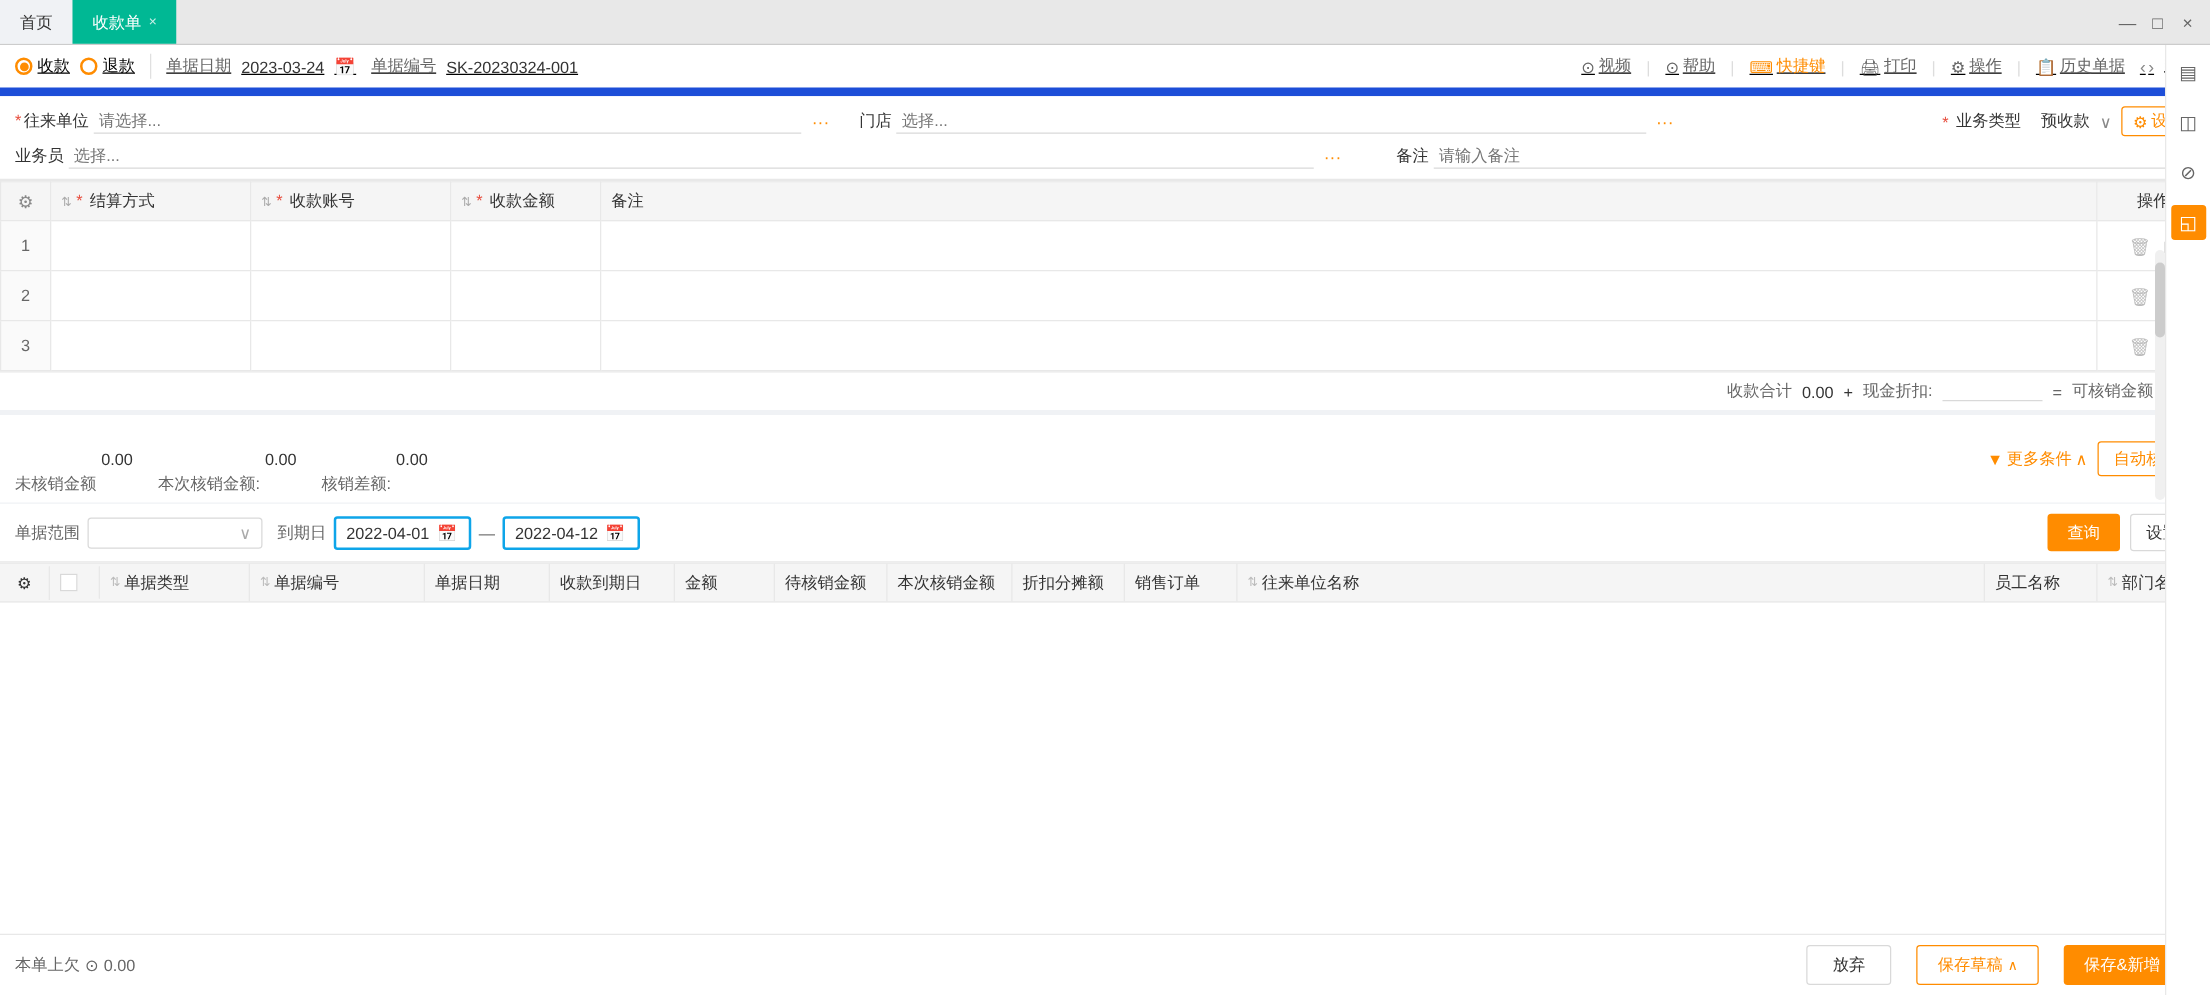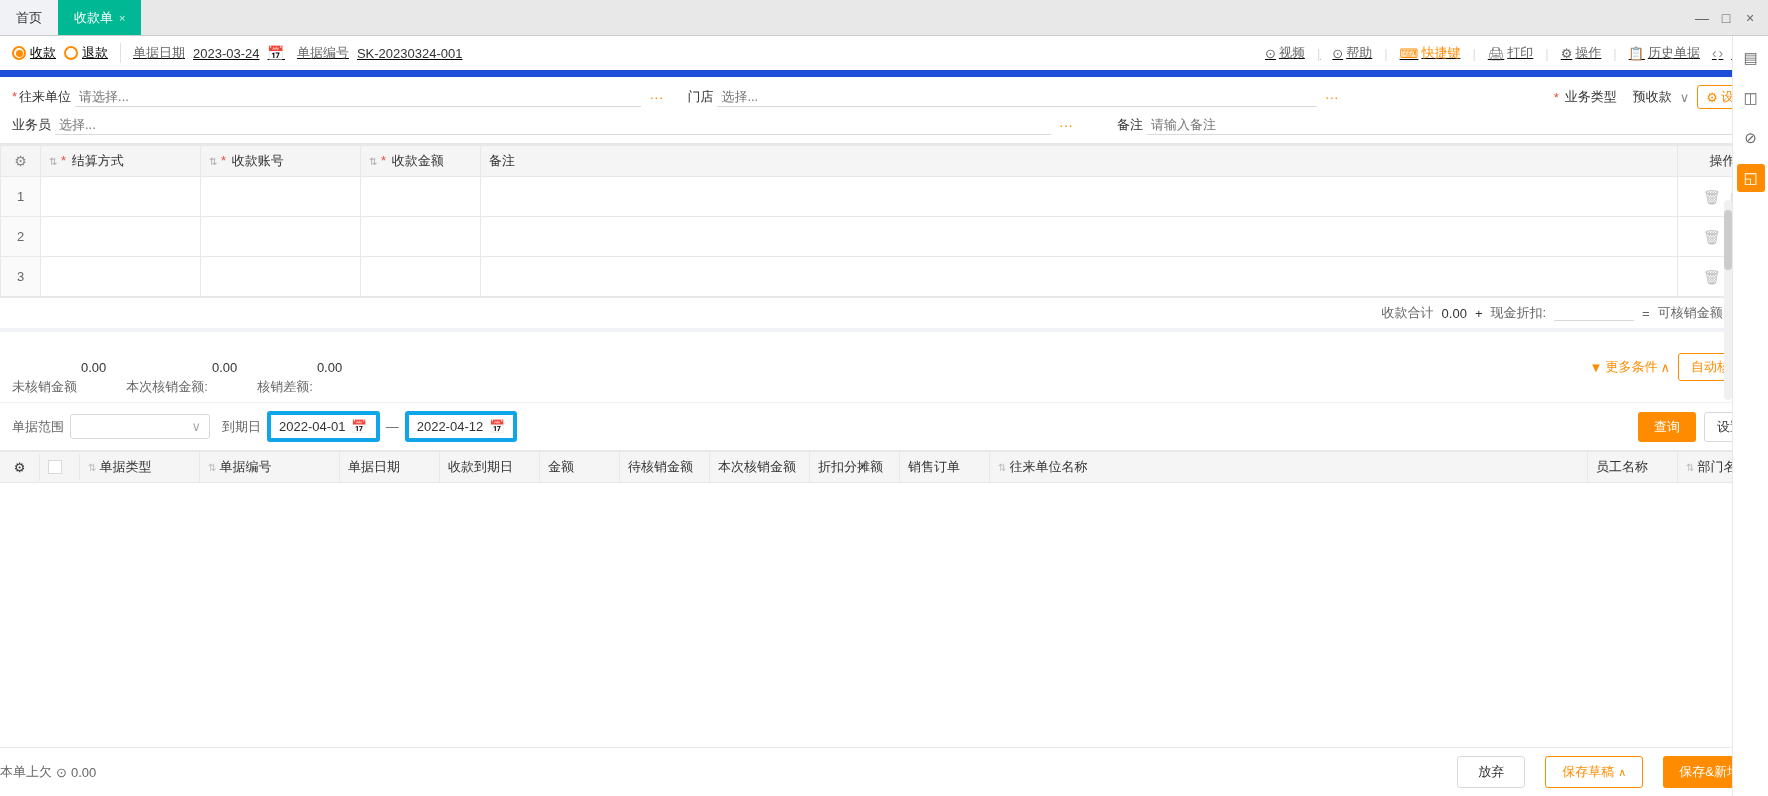--- a/index.html
+++ b/index.html
@@ -297,21 +297,21 @@
       border-radius: 3px;
       padding: 4px 8px;
       color: #333;
       background: #fff;
       cursor: pointer;
       display: flex; align-items: center; gap: 4px;
       min-width: 140px;
     }
     .filter-select-arrow { color: #aaa; margin-left: auto; }
     .date-input {
-      border: 4px solid #0ea5e9;
+      border: 2px solid #0ea5e9;
       border-radius: 3px;
       padding: 4px 8px;
       color: #333;
       background: #fff;
       display: flex; align-items: flex-end; gap: 6px;
       min-width: 110px;
     }
     .date-cal-icon { color: #ff8c00; cursor: pointer; }
     .date-separator { color: #666; }
     .filter-right { margin-left: auto; display: flex; gap: 8px; }
@@ -357,21 +357,21 @@
       border: 1px solid #d9d9d9;
       background: #fff;
       cursor: pointer;
     }
     .sort-arrows { color: #bbb; font-size: 10px; }
 
     
     .bottom-bar {
       display: flex;
       align-items: center;
-      padding: 8px 0;
+      padding: 8px 12px;
       background: #fff;
       border-top: 1px solid #e8e8e8;
       flex-shrink: 0;
     }
     .bottom-info { color: #666; font-size: 13px; display: flex; align-items: center; gap: 4px; }
     .bottom-right { margin-left: auto; display: flex; gap: 20px; }
     .abandon-btn {
       background: #fff;
       border: 1px solid #d9d9d9;
       color: #333;

